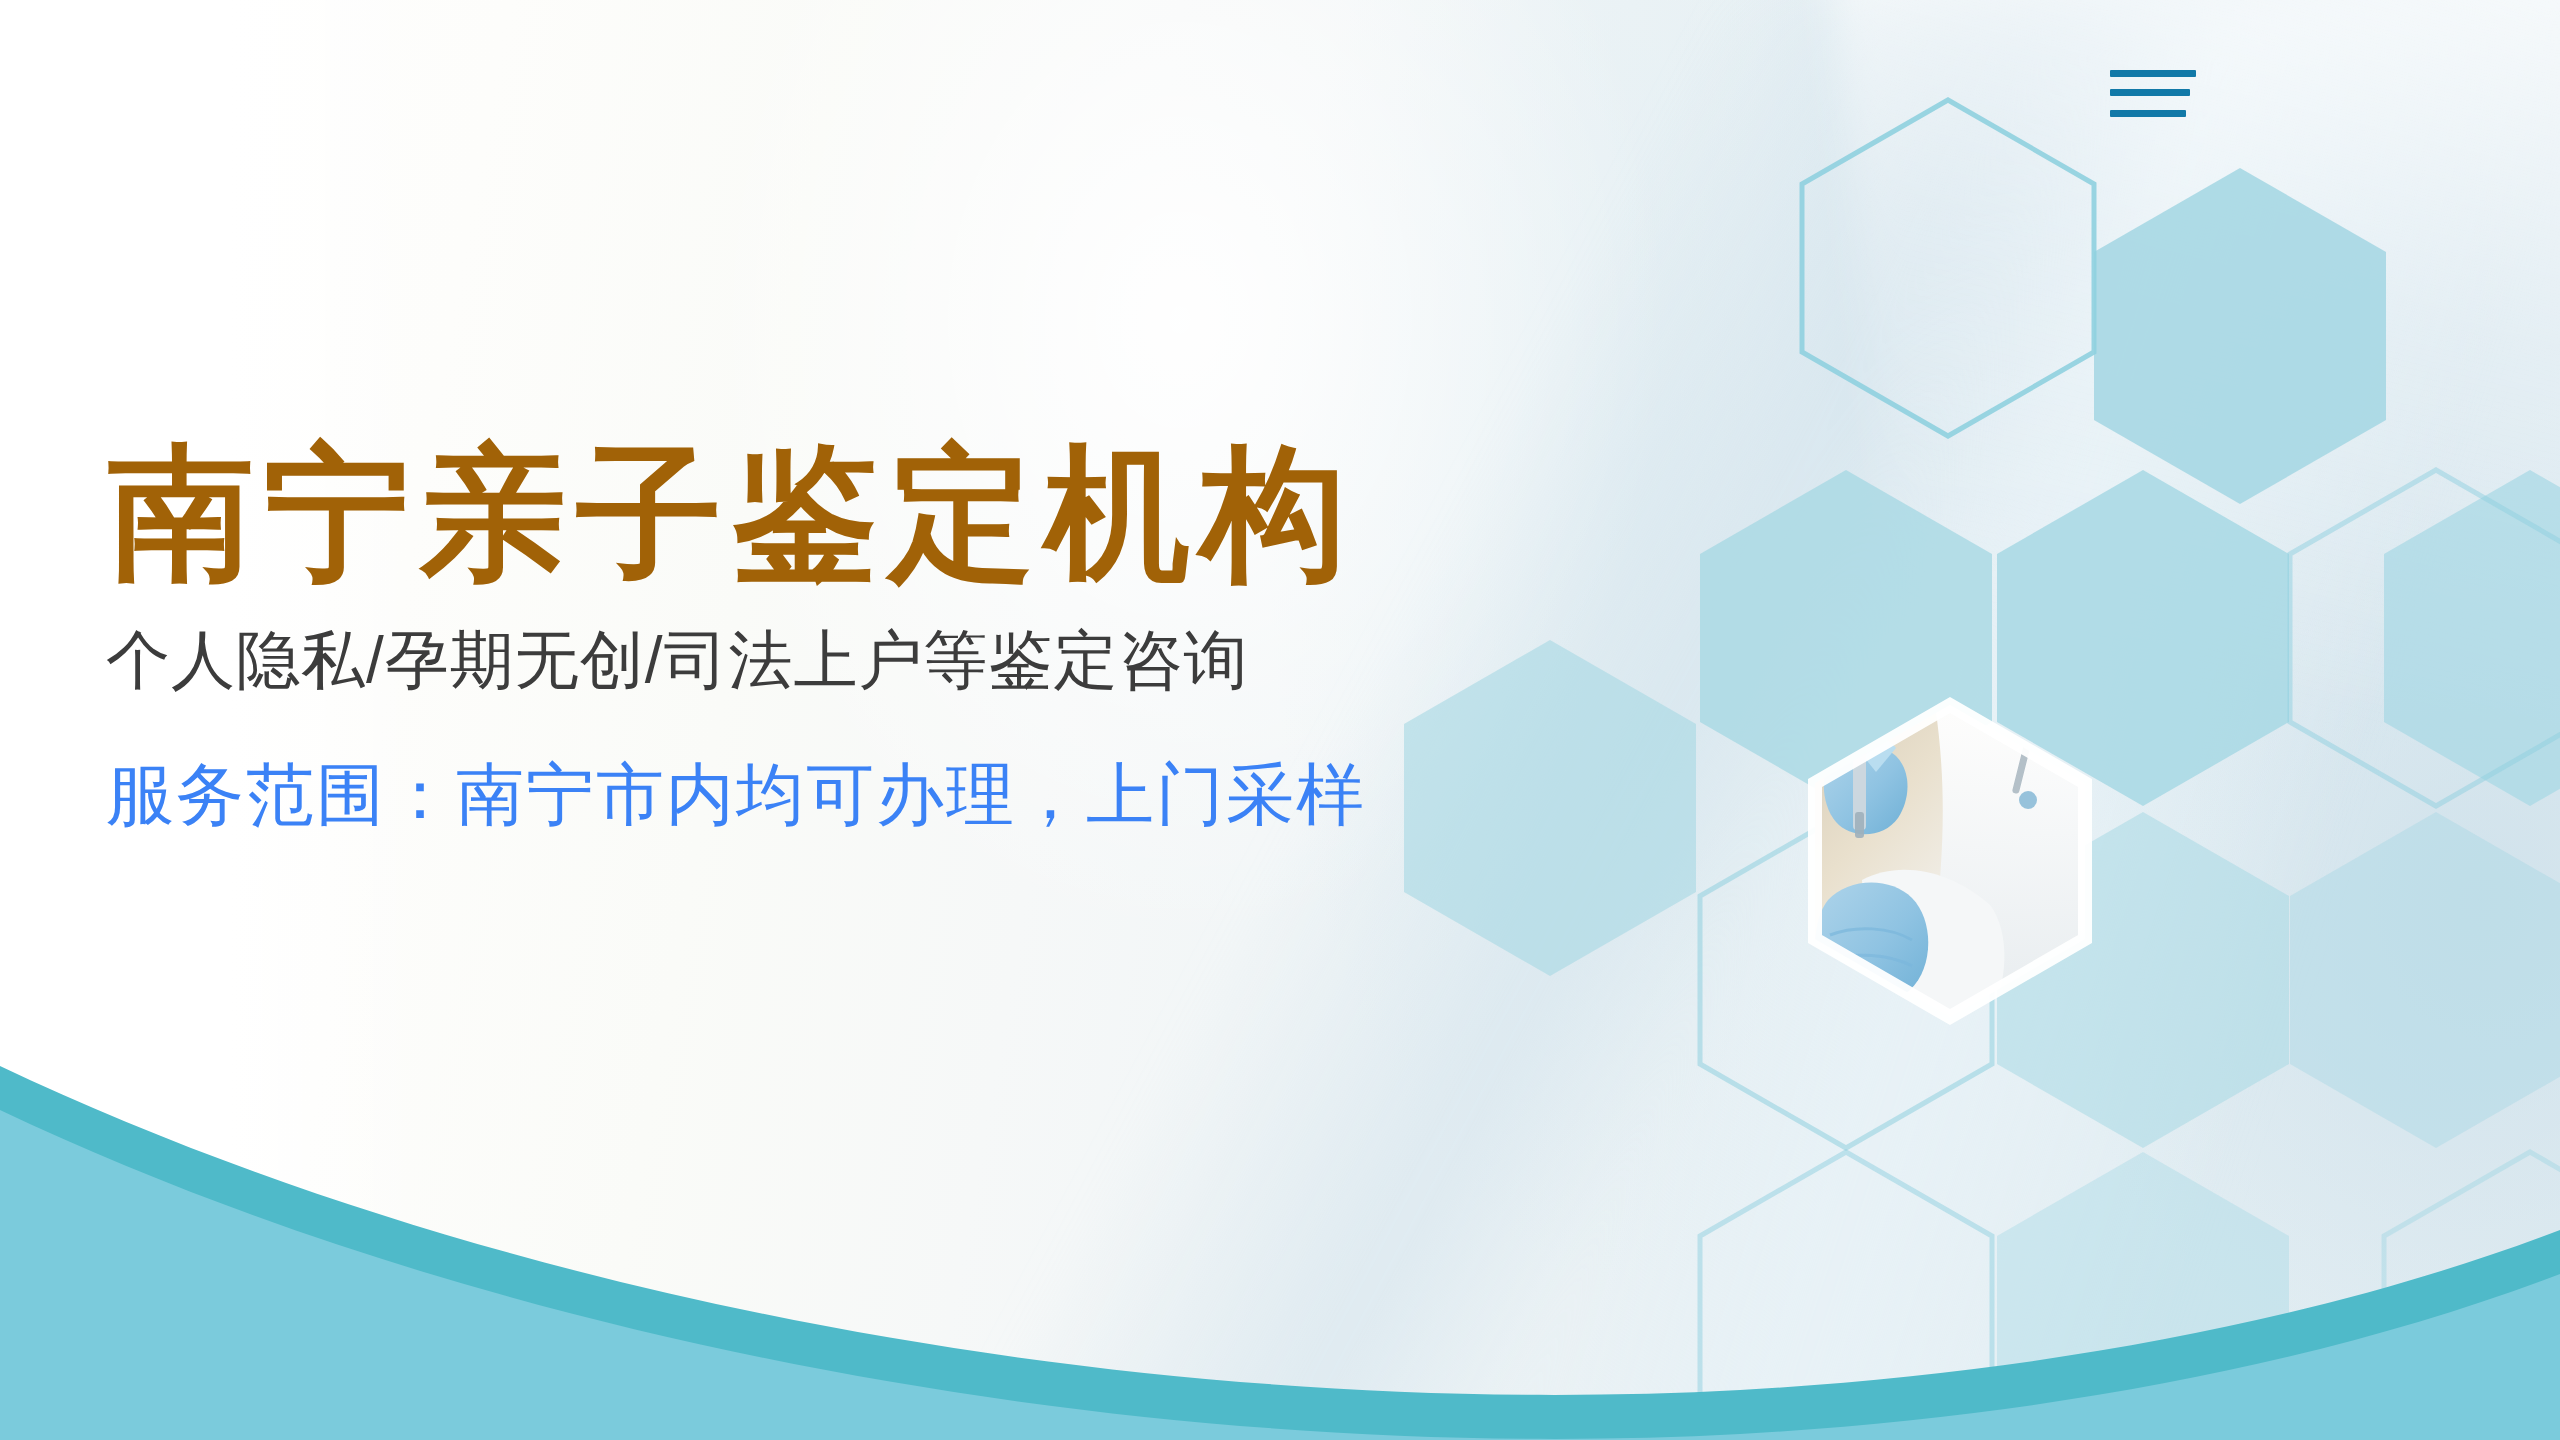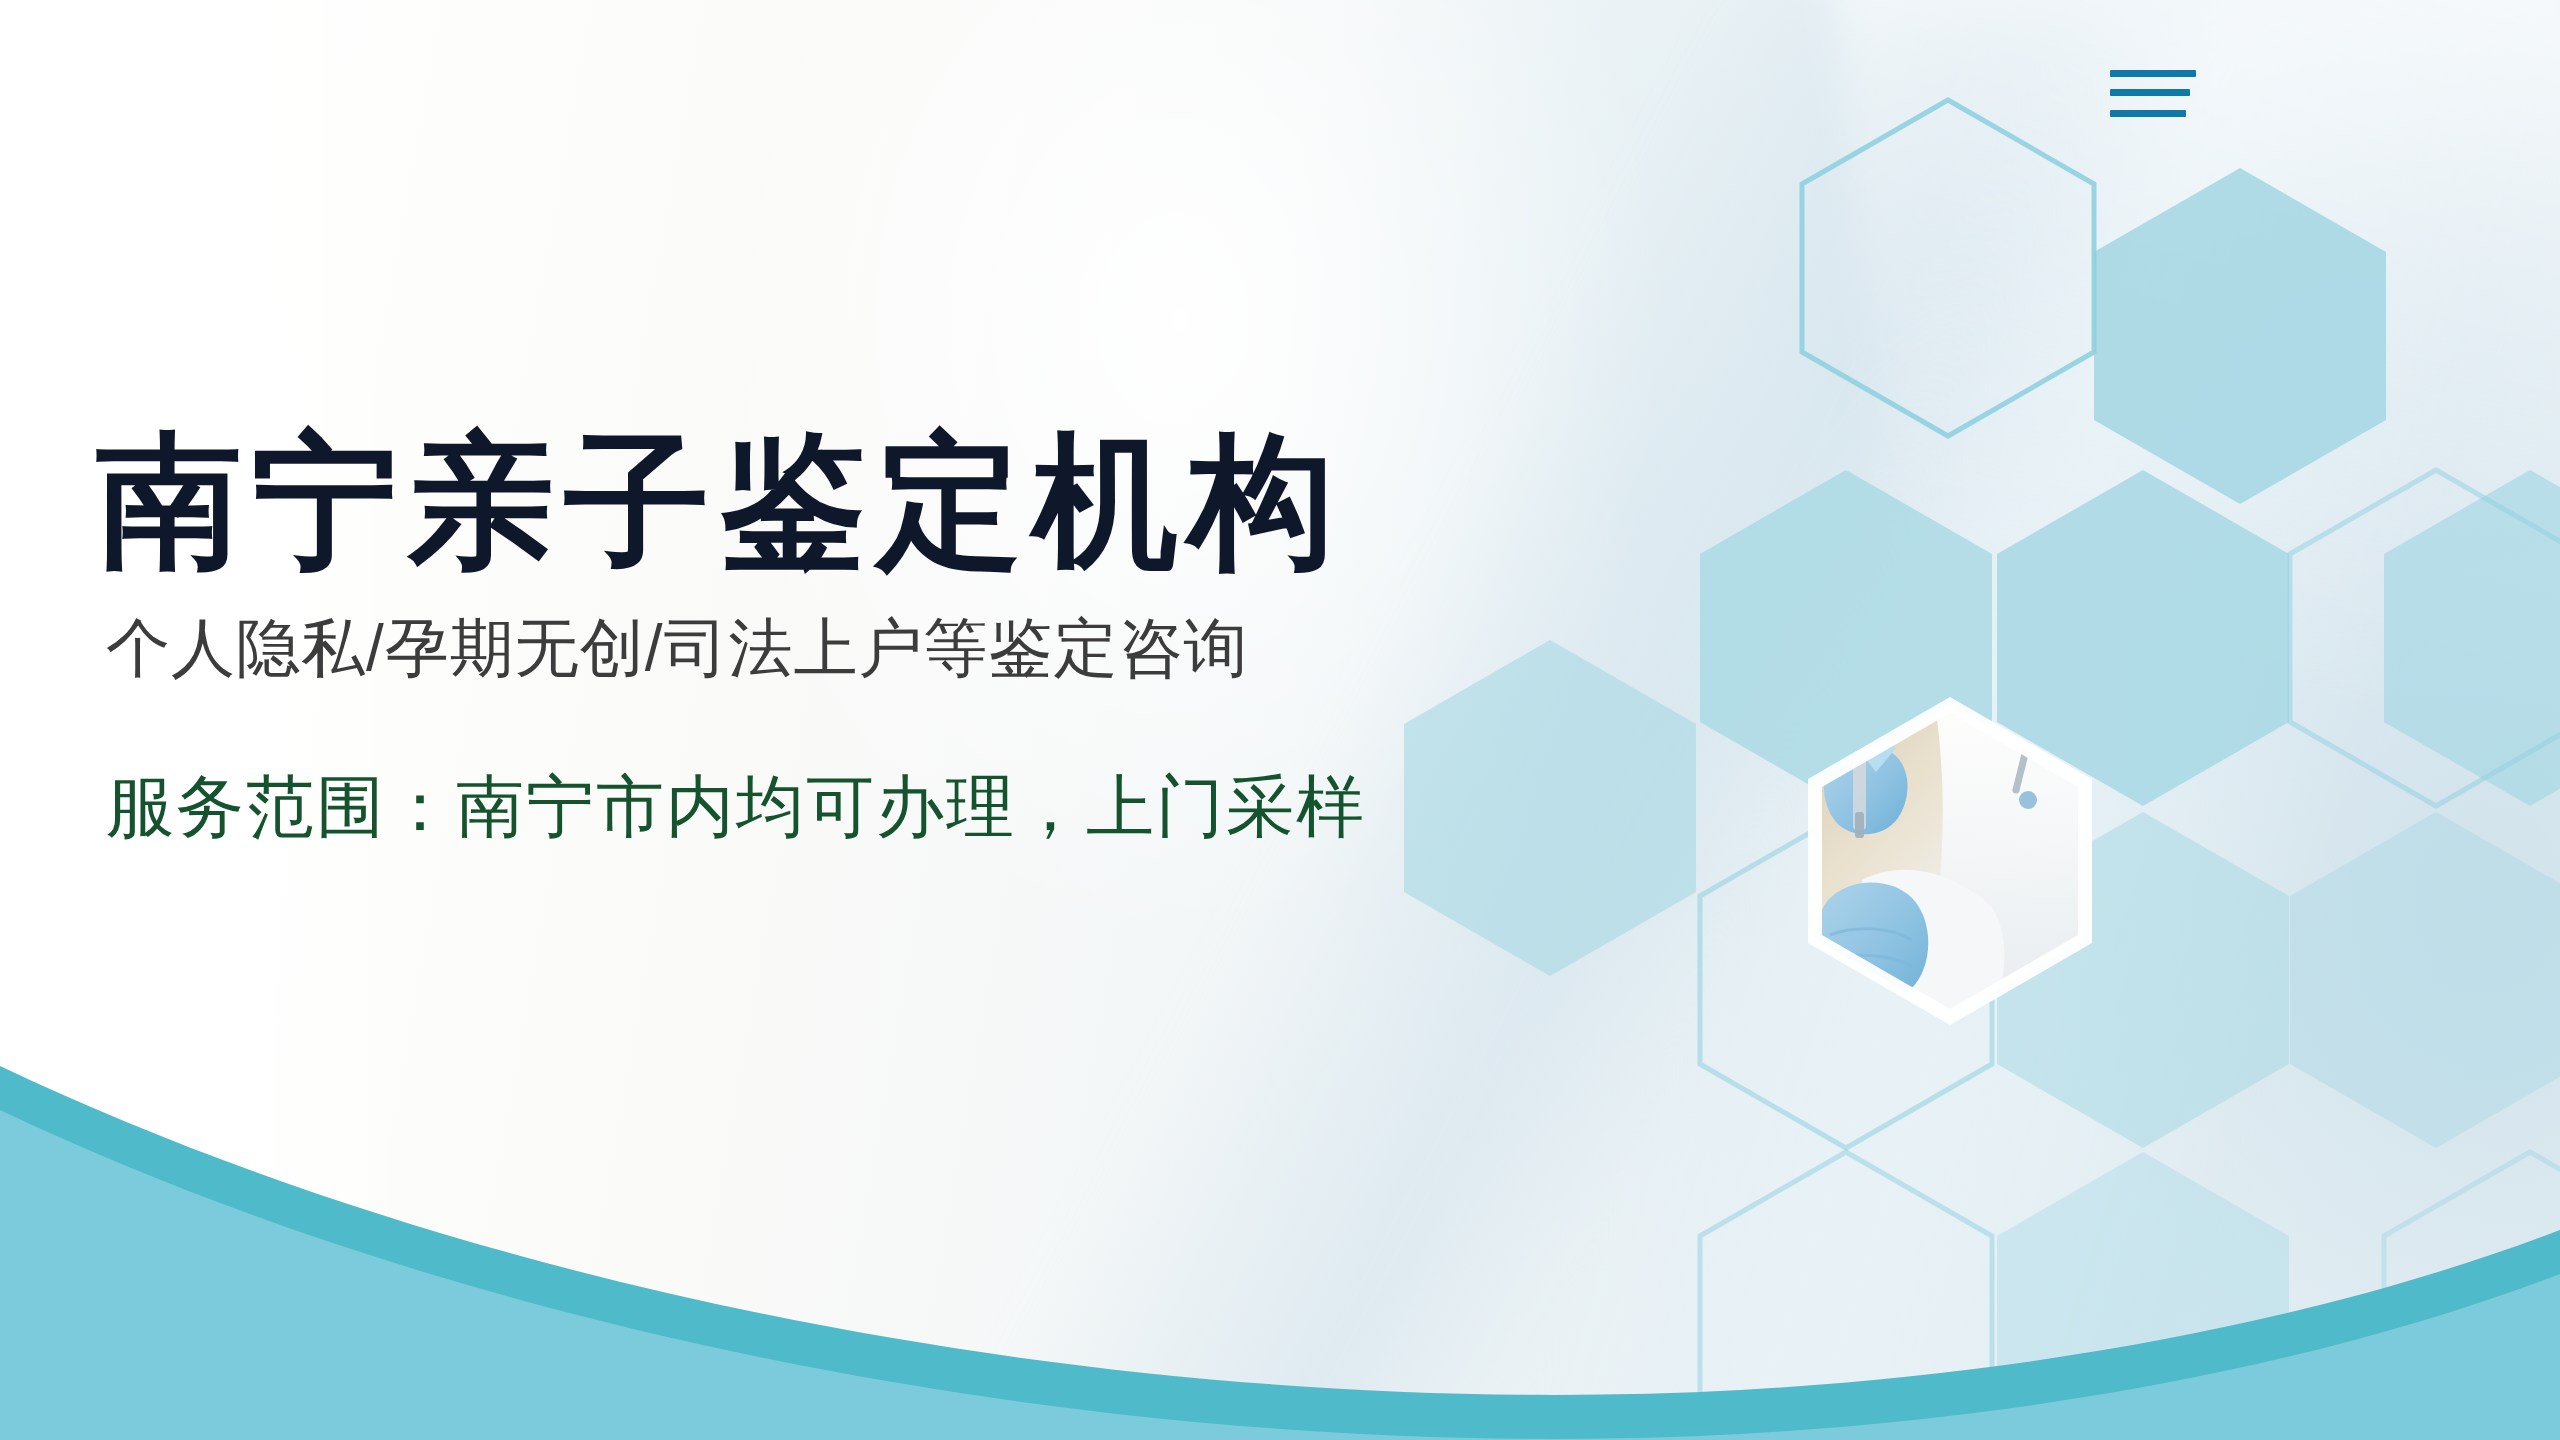--- a/index.html
+++ b/index.html
@@ -81,44 +81,44 @@
   .menu-btn .bar.b3 { top: 48px; width: 76px; }
 
   
   .content {
     position: absolute;
     left: 96px;
     top: 420px;
     width: 1500px;
   }
   .headline {
-    margin: 0;
+    margin: 12px;
     font-size: 146px;
     line-height: 1.12;
     font-weight: 700;
     letter-spacing: 10px;
-    color: #0f172a;
+    color: #a16207;
     white-space: nowrap;
   }
   .subhead {
     margin: 26px 0 0 10px;
     font-size: 64px;
     line-height: 1.2;
     font-weight: 400;
     letter-spacing: 1px;
     color: #3c3c3c;
     white-space: nowrap;
   }
   .servicerow {
-    margin: 80px 0 0 10px;
+    margin: 56px 0 0 10px;
     font-size: 68px;
     line-height: 1.2;
     font-weight: 400;
     letter-spacing: 2px;
-    color: #14532d;
+    color: #3b82f6;
     white-space: nowrap;
   }
 </style>
 </head>
 <body>
 
 <div id="stage">
 
   <div class="bg-base"></div>
   <div class="bg-softshade"></div>

